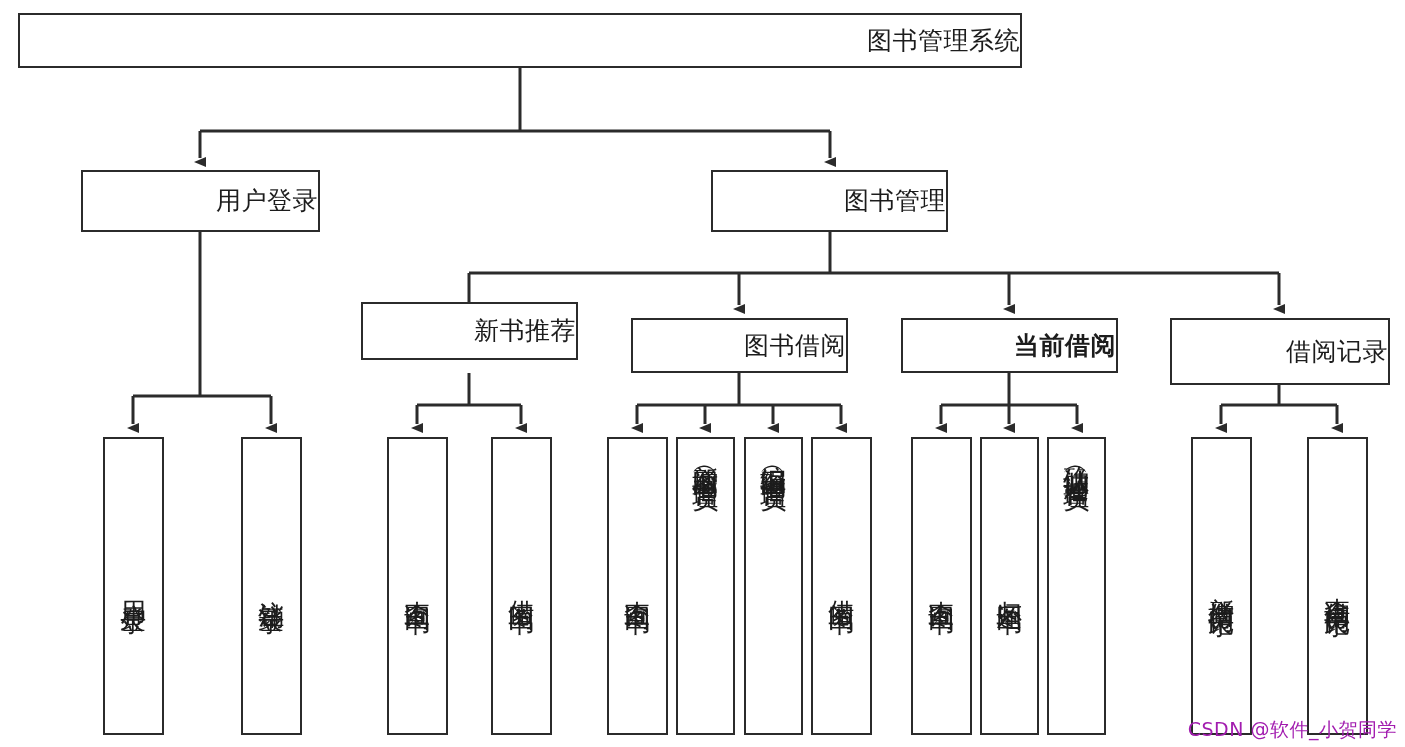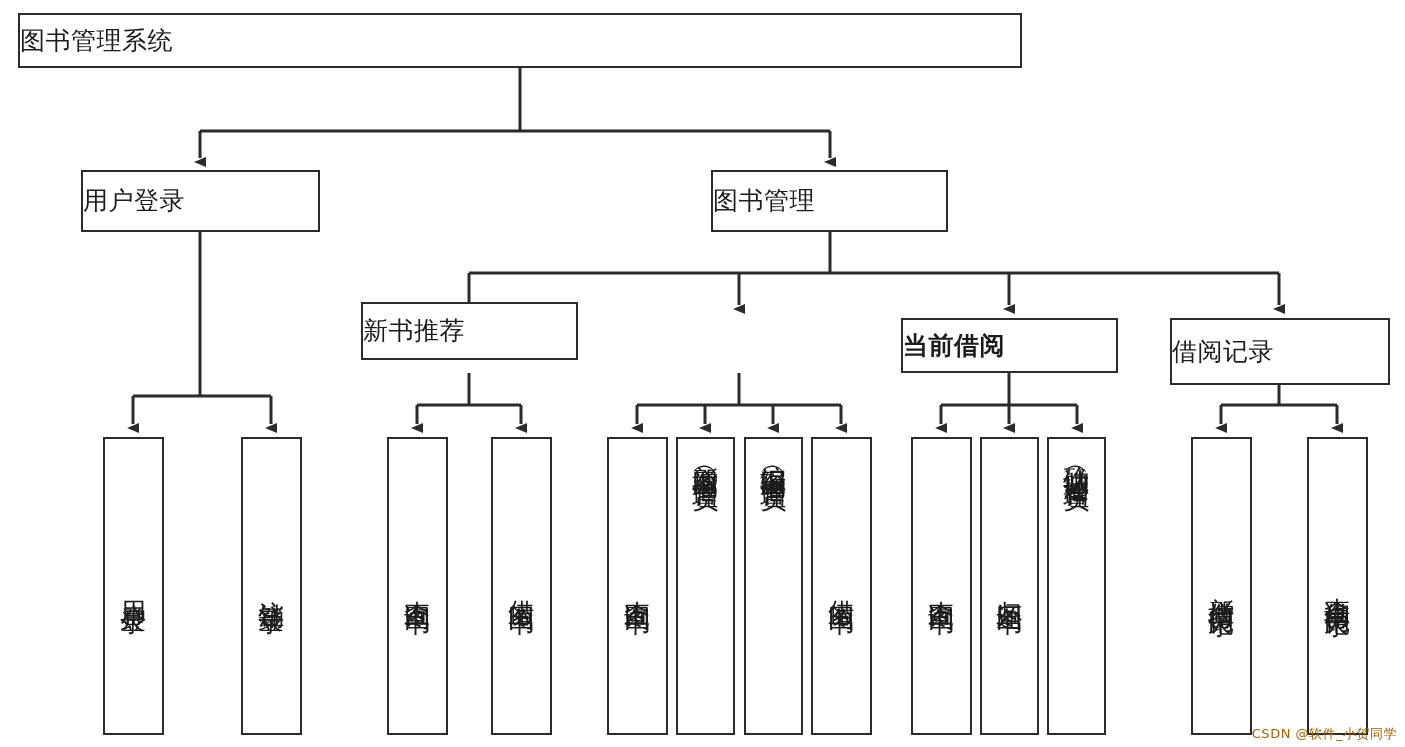--- a/index.html
+++ b/index.html
@@ -26,21 +26,21 @@
     height: 747px;
     pointer-events: none;
   }
   .node {
     position: absolute;
     box-sizing: border-box;
     background: #ffffff;
     border: 2px solid #2b2b2b;
     display: flex;
     align-items: center;
-    justify-content: flex-start;
+    justify-content: flex-end;
     color: #1c1c1c;
   }
   .node-label {
     display: block;
     text-align: center;
     line-height: 1.12;
     letter-spacing: 0.5px;
   }
   .node.horizontal .node-label {
     writing-mode: horizontal-tb;
@@ -60,22 +60,22 @@
     white-space: nowrap;
   }
   .node.vertical.centered {
     align-items: center;
     padding-top: 0;
   }
   #watermark {
     position: absolute;
     right: 8px;
     bottom: 4px;
-    font-size: 13px;
-    color: #a16207;
+    font-size: 19px;
+    color: #a21caf;
     white-space: nowrap;
     letter-spacing: 0.5px;
   }
 </style>
 </head>
 <body>
 
 <div id="diagram-root">
 
   <svg id="connector-layer" viewBox="0 0 1405 747" width="1405" height="747" xmlns="http://www.w3.org/2000/svg">
@@ -137,20 +137,23 @@
   <div class="node horizontal" style="left:81px; top:170px; width:239px; height:62px;">
     <span class="node-label">用户登录</span>
   </div>
   <div class="node horizontal" style="left:711px; top:170px; width:237px; height:62px;">
     <span class="node-label">图书管理</span>
   </div>
 
   <div class="node horizontal" style="left:361px; top:302px; width:217px; height:58px;">
     <span class="node-label">新书推荐</span>
   </div>
+  <div class="node horizontal" style="left:631px; top:318px; width:217px; height:55px;">
+    <span class="node-label">图书借阅</span>
+  </div>
   <div class="node horizontal" style="left:901px; top:318px; width:217px; height:55px;font-weight:bold;">
     <span class="node-label">当前借阅</span>
   </div>
   <div class="node horizontal" style="left:1170px; top:318px; width:220px; height:67px;">
     <span class="node-label">借阅记录</span>
   </div>
 
   <div class="node vertical centered" style="left:103px; top:437px; width:61px; height:298px;">
     <span class="node-label">用户登录</span>
   </div>

